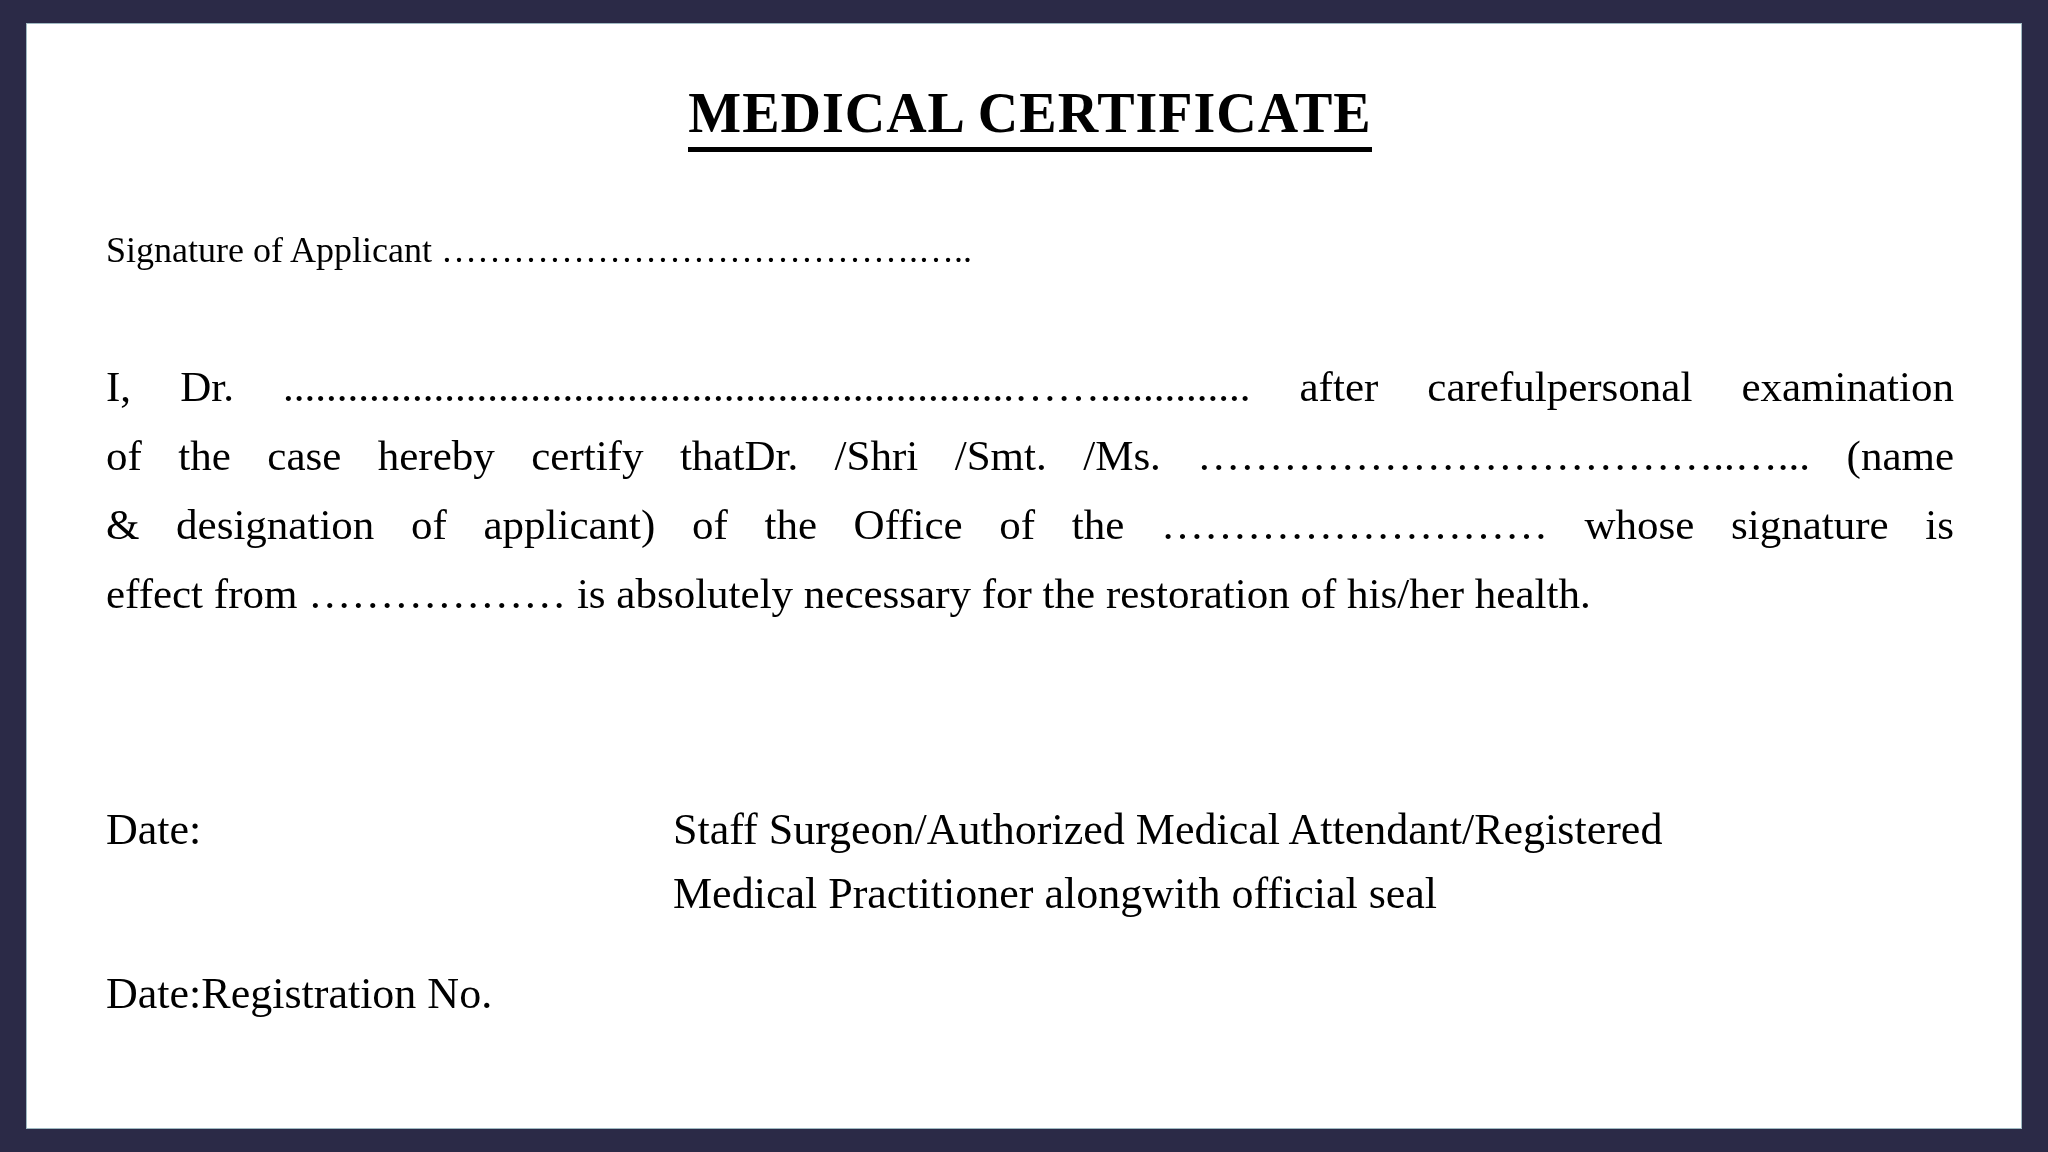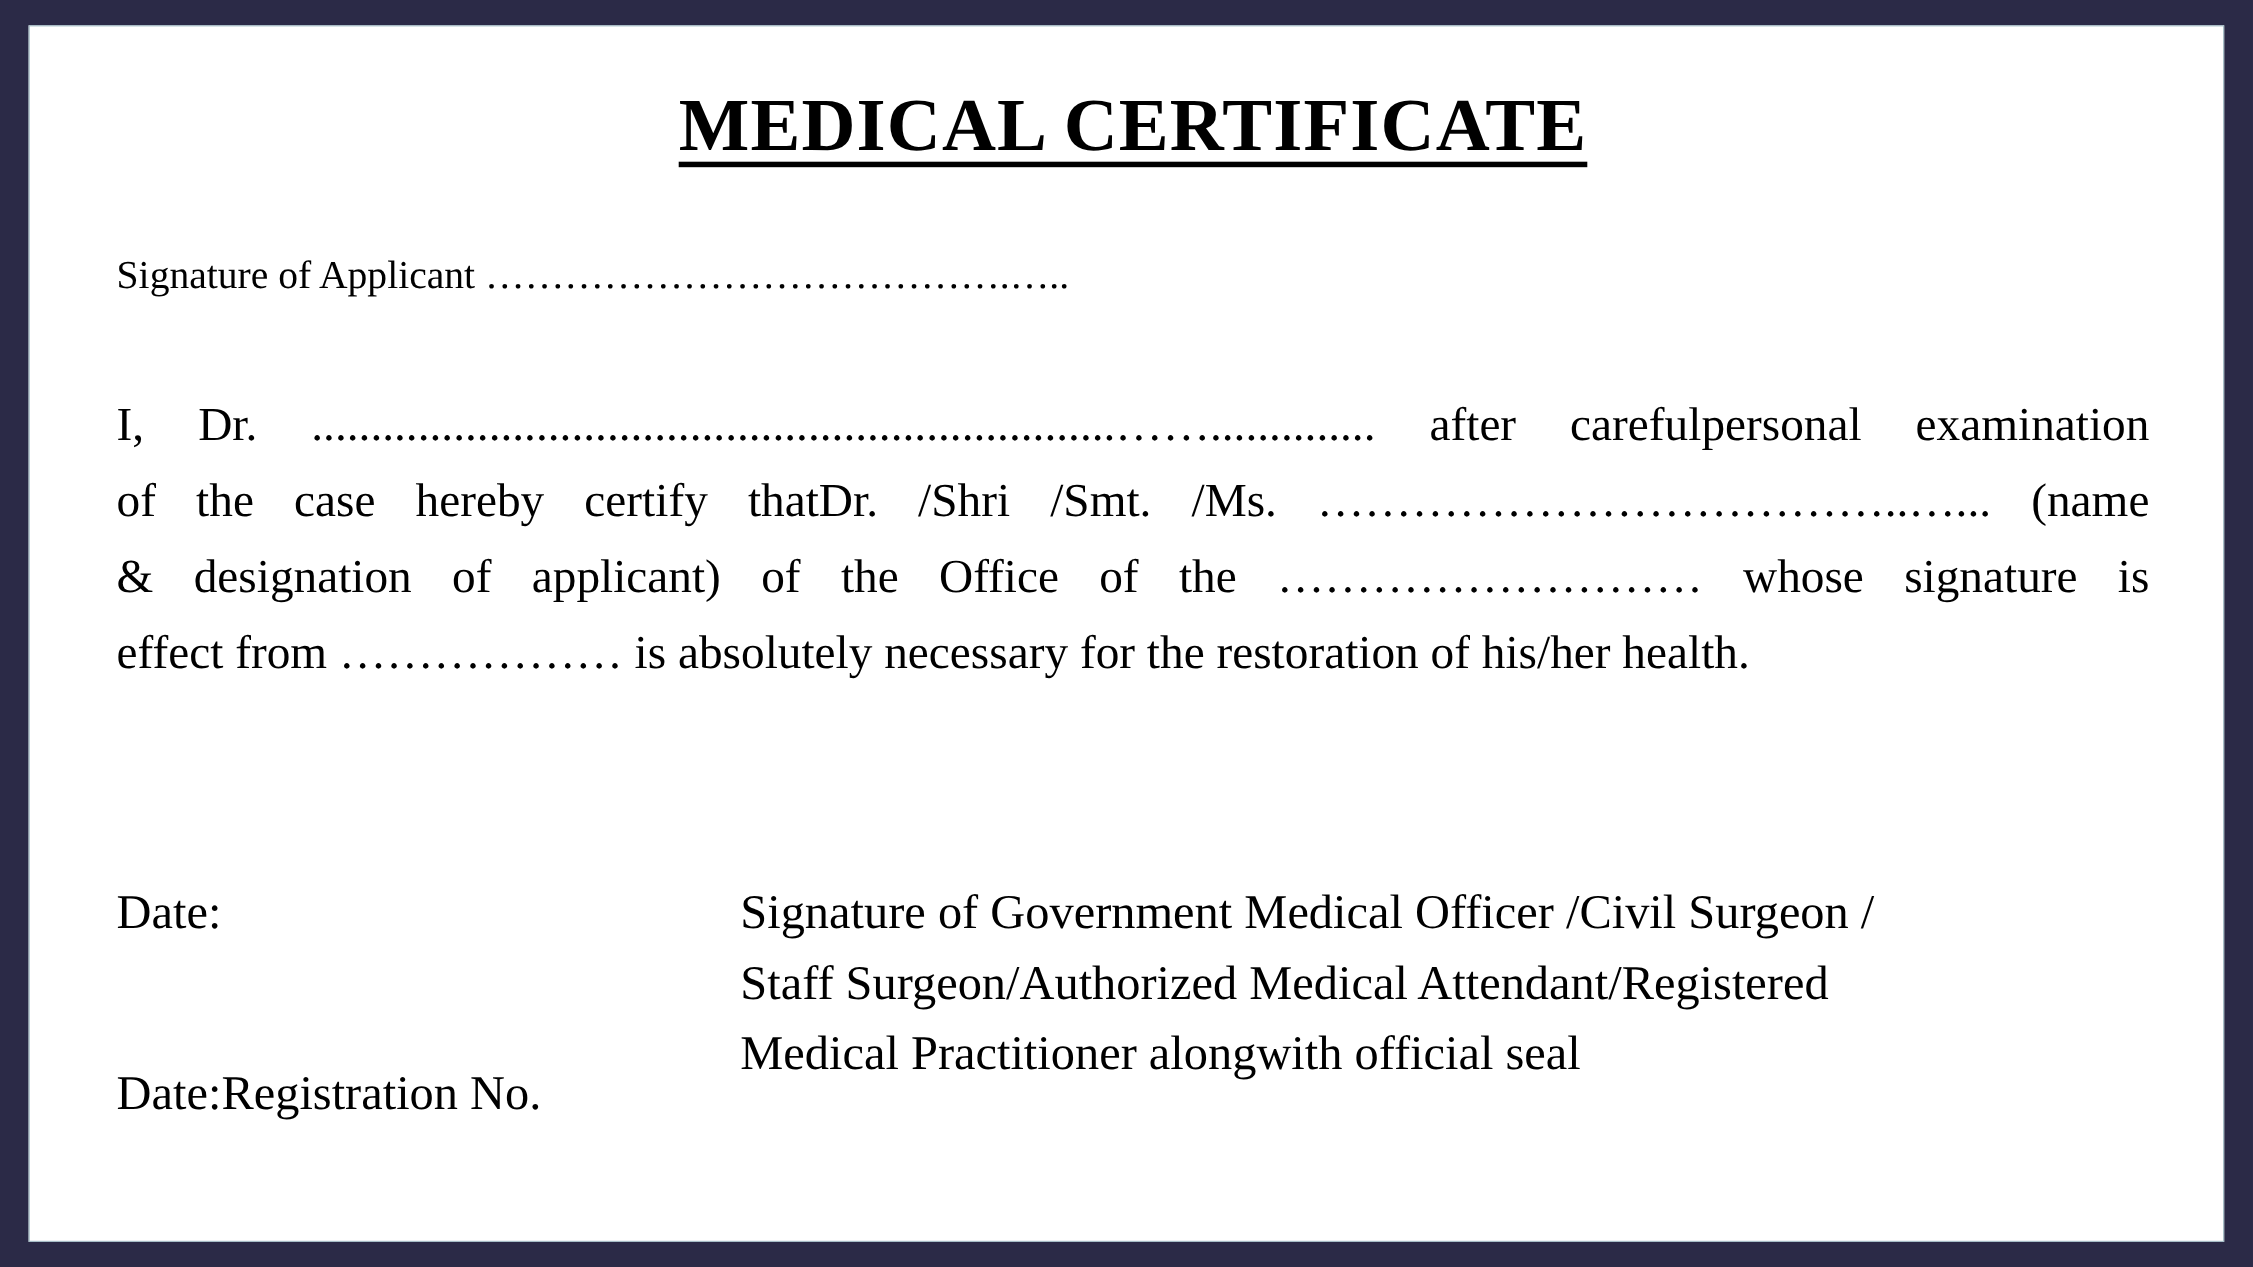--- a/index.html
+++ b/index.html
@@ -29,21 +29,21 @@
     overflow: hidden;
     padding: 0 67px 0 79px;
     color: #000000;
   }
   .title-wrap {
     margin-top: 58px;
     text-align: center;
   }
   .doc-title {
     display: inline-block;
-    font-size: 68px;
+    font-size: 56px;
     font-weight: bold;
     line-height: 62px;
     letter-spacing: 1px;
     border-bottom: 5px solid #000000;
     padding-bottom: 3px;
   }
   .applicant-line {
     margin-top: 70px;
     font-size: 36px;
     line-height: 56px;
@@ -108,20 +108,19 @@
       <div class="body-line">&amp; designation of applicant) of the Office of the ……………………… whose signature is</div>
       <div class="body-line last">effect from ……………… is absolutely necessary for the restoration of his/her health.</div>
     </div>
 
     <div class="bottom-row">
       <div class="bottom-left">
         <span class="place-label">Date:</span>
         <span class="date-label">Date:Registration No.</span>
       </div>
       <div class="officer-block">
-        <span class="officer-line">Signature of Government Medical Officer /Civil Surgeon /</span>
         <span class="officer-line">Staff Surgeon/Authorized Medical Attendant/Registered</span>
         <span class="officer-line">Medical Practitioner alongwith official seal</span>
       </div>
     </div>
 
   </div>
 </div>
 
 </body></html>

